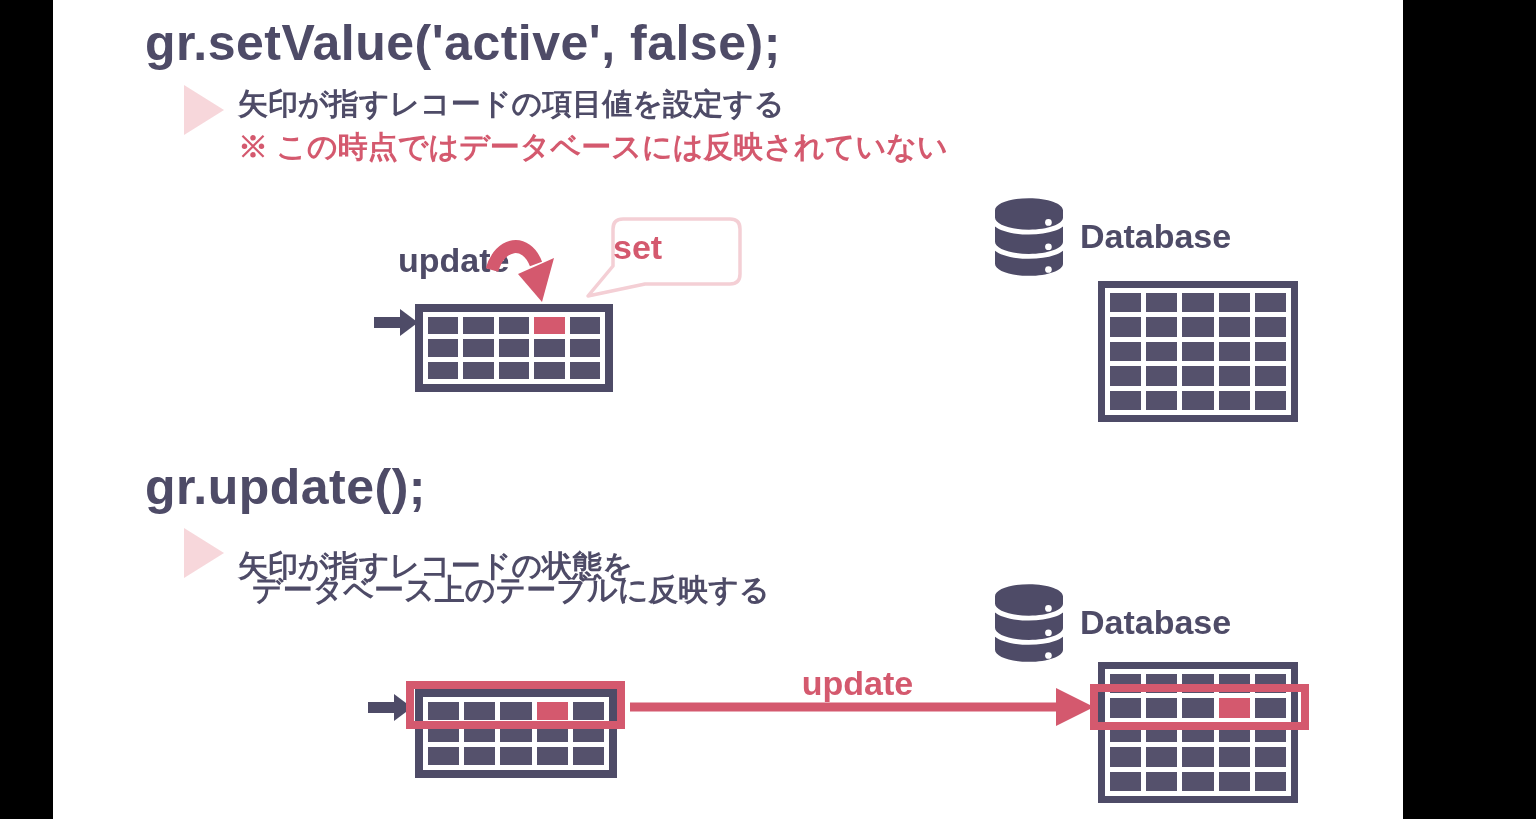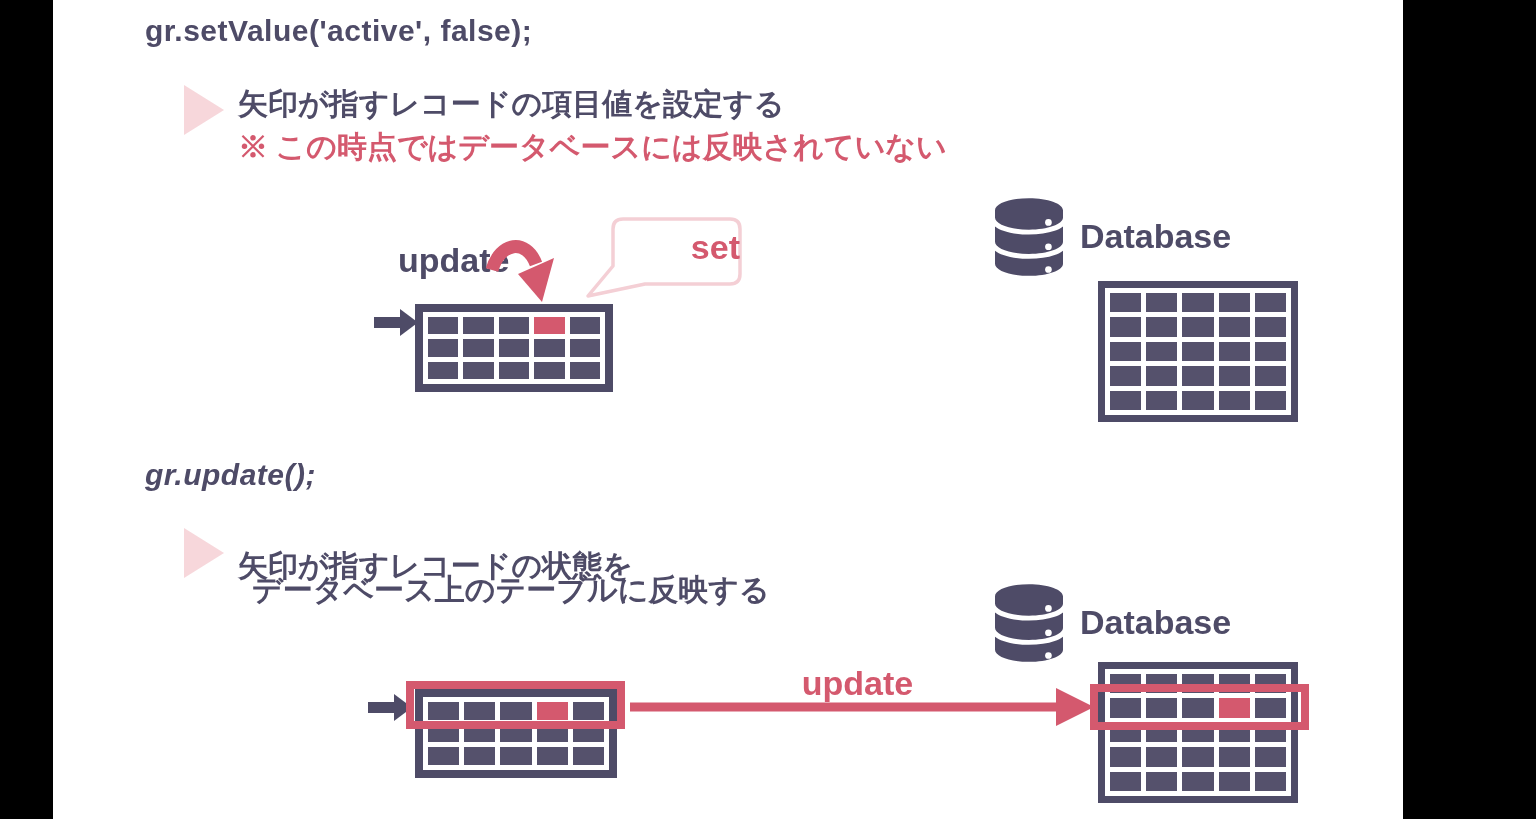--- a/index.html
+++ b/index.html
@@ -5,21 +5,21 @@
   html,body{margin:0;padding:0;}
   body{
     width:1536px;height:819px;position:relative;background:#ffffff;
     font-family:"Liberation Sans", sans-serif;overflow:hidden;
   }
   .bar{position:absolute;top:0;height:819px;background:#000;}
   .bar-left{left:0;width:53px;}
   .bar-right{left:1403px;width:133px;}
 
   .code{
-    position:absolute;font-size:30px;font-weight:bold;color:#4e4b67;
+    position:absolute;font-size:50px;font-weight:bold;color:#4e4b67;
     white-space:nowrap;letter-spacing:0.5px;
   }
   .tri{
     position:absolute;width:0;height:0;
     border-top:25px solid transparent;border-bottom:25px solid transparent;
     border-left:40px solid #f7d7db;
   }
   .jtext{
     position:absolute;font-size:30px;font-weight:bold;color:#4e4b67;white-space:nowrap;
   }
@@ -50,33 +50,33 @@
 </head>
 <body>
 
 <div class="bar bar-left"></div>
 <div class="bar bar-right"></div>
 
 <div class="code" style="left:145px;top:14px;">gr.setValue('active', false);</div>
 
 <div class="tri" style="left:184px;top:85px;"></div>
 <div class="jtext" style="left:238px;top:84px;text-align:right;">矢印が指すレコードの項目値を設定する</div>
-<div class="jtext note" style="left:238px;top:127px;font-family:Liberation Serif, serif;">※ この時点ではデータベースには反映されていない</div>
+<div class="jtext note" style="left:238px;top:127px;">※ この時点ではデータベースには反映されていない</div>
 
 <div class="label dark" style="left:398px;top:241px;">update</div>
 
 <svg class="abs" style="left:478px;top:232px;" width="90" height="80" viewBox="0 0 90 80">
   <path d="M 14,38 C 22,10 48,6 58,32" fill="none" stroke="#d4596e" stroke-width="13"></path>
   <polygon points="40,42 76,26 64,70" fill="#d4596e"></polygon>
 </svg>
 
 <svg class="abs" style="left:578px;top:212px;" width="172" height="94" viewBox="0 0 172 94">
   <path d="M 45,7 L 152,7 Q 162,7 162,17 L 162,62 Q 162,72 152,72 L 67,72 L 10,84 L 35,54 L 35,17 Q 35,7 45,7 Z" fill="#ffffff" stroke="#f4cfd5" stroke-width="3.5" stroke-linejoin="round"></path>
 </svg>
-<div class="label pink" style="left:613px;top:228px;width:127px;text-align:right;">set</div>
+<div class="label pink" style="left:613px;top:228px;width:127px;text-align:left;">set</div>
 
 <svg class="abs" style="left:374px;top:309px;" width="44" height="27" viewBox="0 0 44 27">
   <rect x="0" y="8" width="27" height="11" fill="#4e4b67"></rect>
   <polygon points="26,0 44,13.5 26,27" fill="#4e4b67"></polygon>
 </svg>
 
 <div class="rec-table" style="left: 415px; top: 304px; width: 198px; height: 88px; grid-template-columns: repeat(5, 1fr); grid-template-rows: repeat(3, 1fr);">
     <div class="cell"></div>
     <div class="cell"></div>
     <div class="cell"></div>
@@ -122,21 +122,21 @@
     <div class="cell"></div>
     <div class="cell"></div>
     <div class="cell"></div>
     <div class="cell"></div>
     <div class="cell"></div>
     <div class="cell"></div>
     <div class="cell"></div>
     <div class="cell"></div>
   </div>
 
-<div class="code" style="left:145px;top:458px;font-style:italic;">gr.update();</div>
+<div class="code" style="left:145px;top:458px;">gr.update();</div>
 
 <div class="tri" style="left:184px;top:528px;"></div>
 <div class="jtext" style="left:238px;top:526px;margin-top:20px;">矢印が指すレコードの状態を</div>
 <div class="jtext" style="left:252px;top:570px;">データベース上のテーブルに反映する</div>
 
 <svg class="abs" style="left:368px;top:694px;" width="44" height="27" viewBox="0 0 44 27">
   <rect x="0" y="8" width="27" height="11" fill="#4e4b67"></rect>
   <polygon points="26,0 44,13.5 26,27" fill="#4e4b67"></polygon>
 </svg>
 

